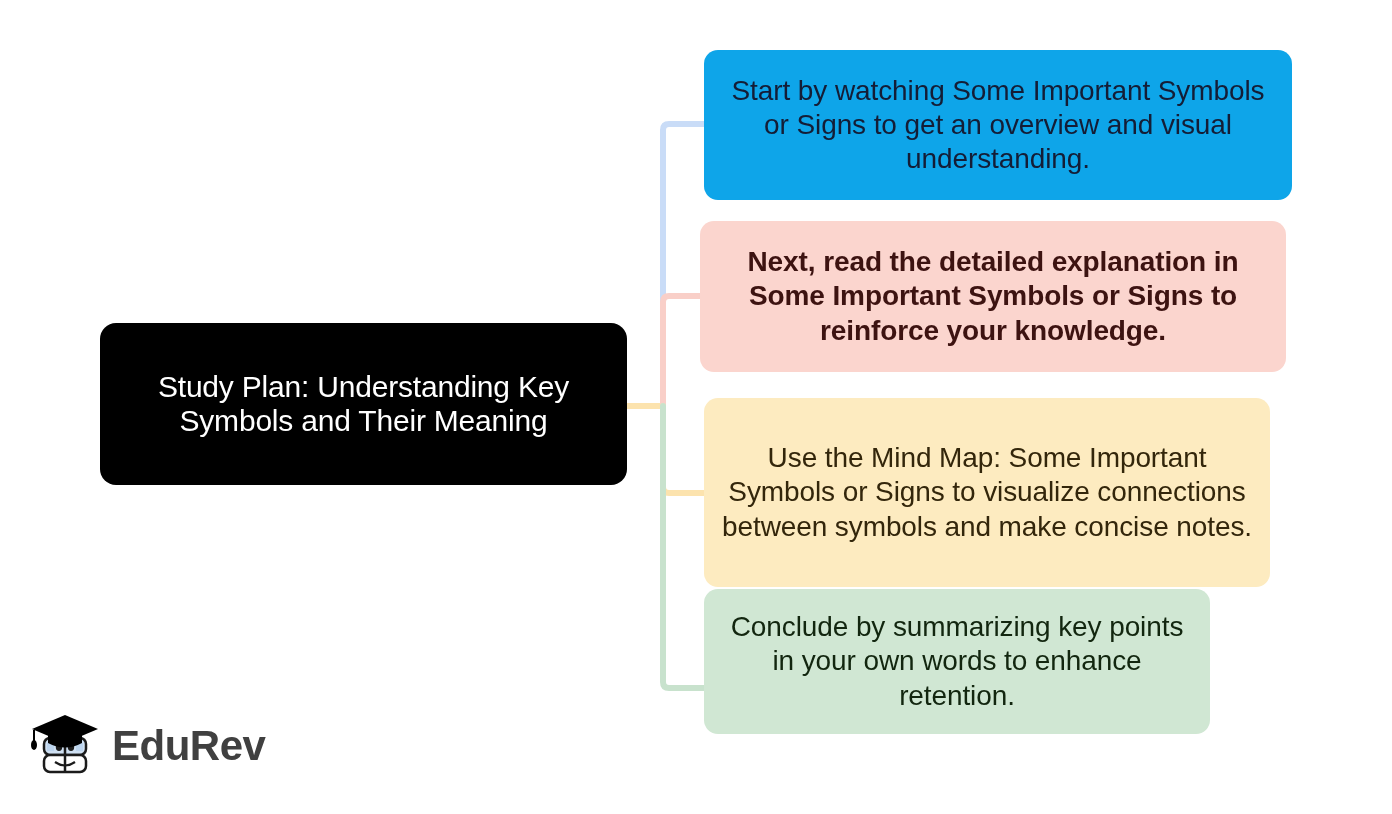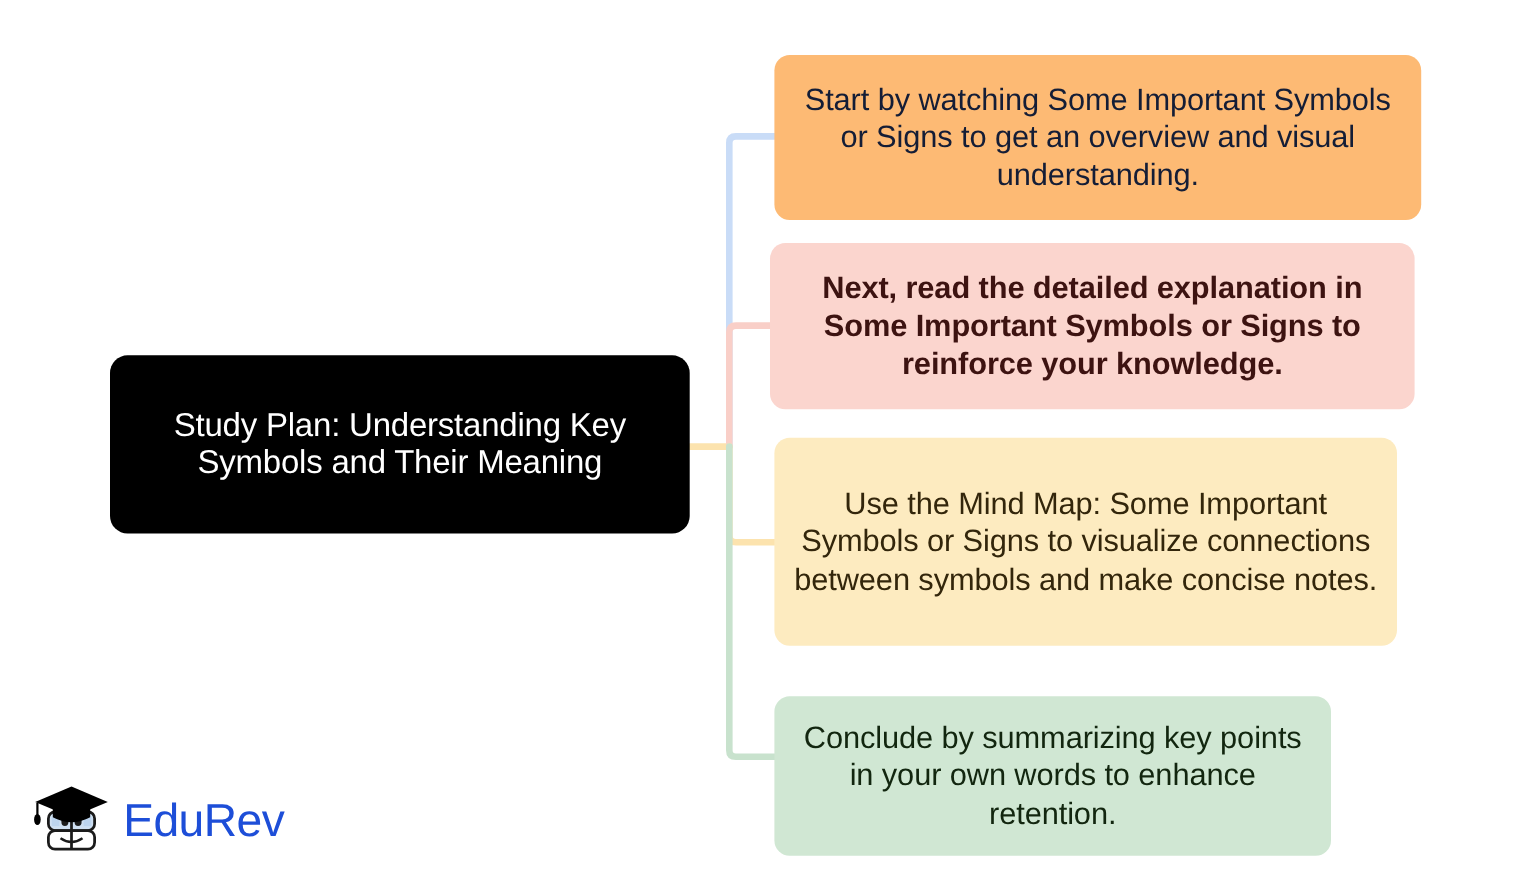--- a/index.html
+++ b/index.html
@@ -68,32 +68,32 @@
     text-align: center;
   }
   .branch-card .branch-text {
     font-size: 28px;
     line-height: 1.22;
     text-align: center;
     letter-spacing: -0.1px;
   }
 
   #card-0 { left: 704px; top: 50px;  width: 588px; height: 150px;
-            background: #fdba74; }
+            background: #0ea5e9; }
   #card-0 .branch-text { color: #141d36; }
 
   #card-1 { left: 700px; top: 221px; width: 586px; height: 151px;
             background: #fbd5ce; font-weight: bold; }
   #card-1 .branch-text { color: #3d1311; }
 
   #card-2 { left: 704px; top: 398px; width: 566px; height: 189px;
             background: #fdebc0; }
   #card-2 .branch-text { color: #33260b; }
 
-  #card-3 { left: 704px; top: 633px; width: 506px; height: 145px;
+  #card-3 { left: 704px; top: 589px; width: 506px; height: 145px;
             background: #d0e7d3; }
   #card-3 .branch-text { color: #12260f; }
 
   
   .logo {
     position: absolute;
     left: 28px;
     top: 710px;
     width: 250px;
     height: 72px;
@@ -102,22 +102,22 @@
     gap: 10px;
   }
   .logo-mark {
     width: 74px;
     height: 68px;
     flex: 0 0 auto;
     position: relative;
   }
   .logo-text {
     font-size: 42px;
-    font-weight: normal;
-    color: #1d4ed8;
+    font-weight: bold;
+    color: #404040;
     letter-spacing: -0.5px;
     line-height: 1;
   }
 </style>
 </head>
 <body>
 
 <div id="mindmap">
 
   <svg id="connectors" viewBox="0 0 1392 814" width="1392" height="814" aria-hidden="true">

